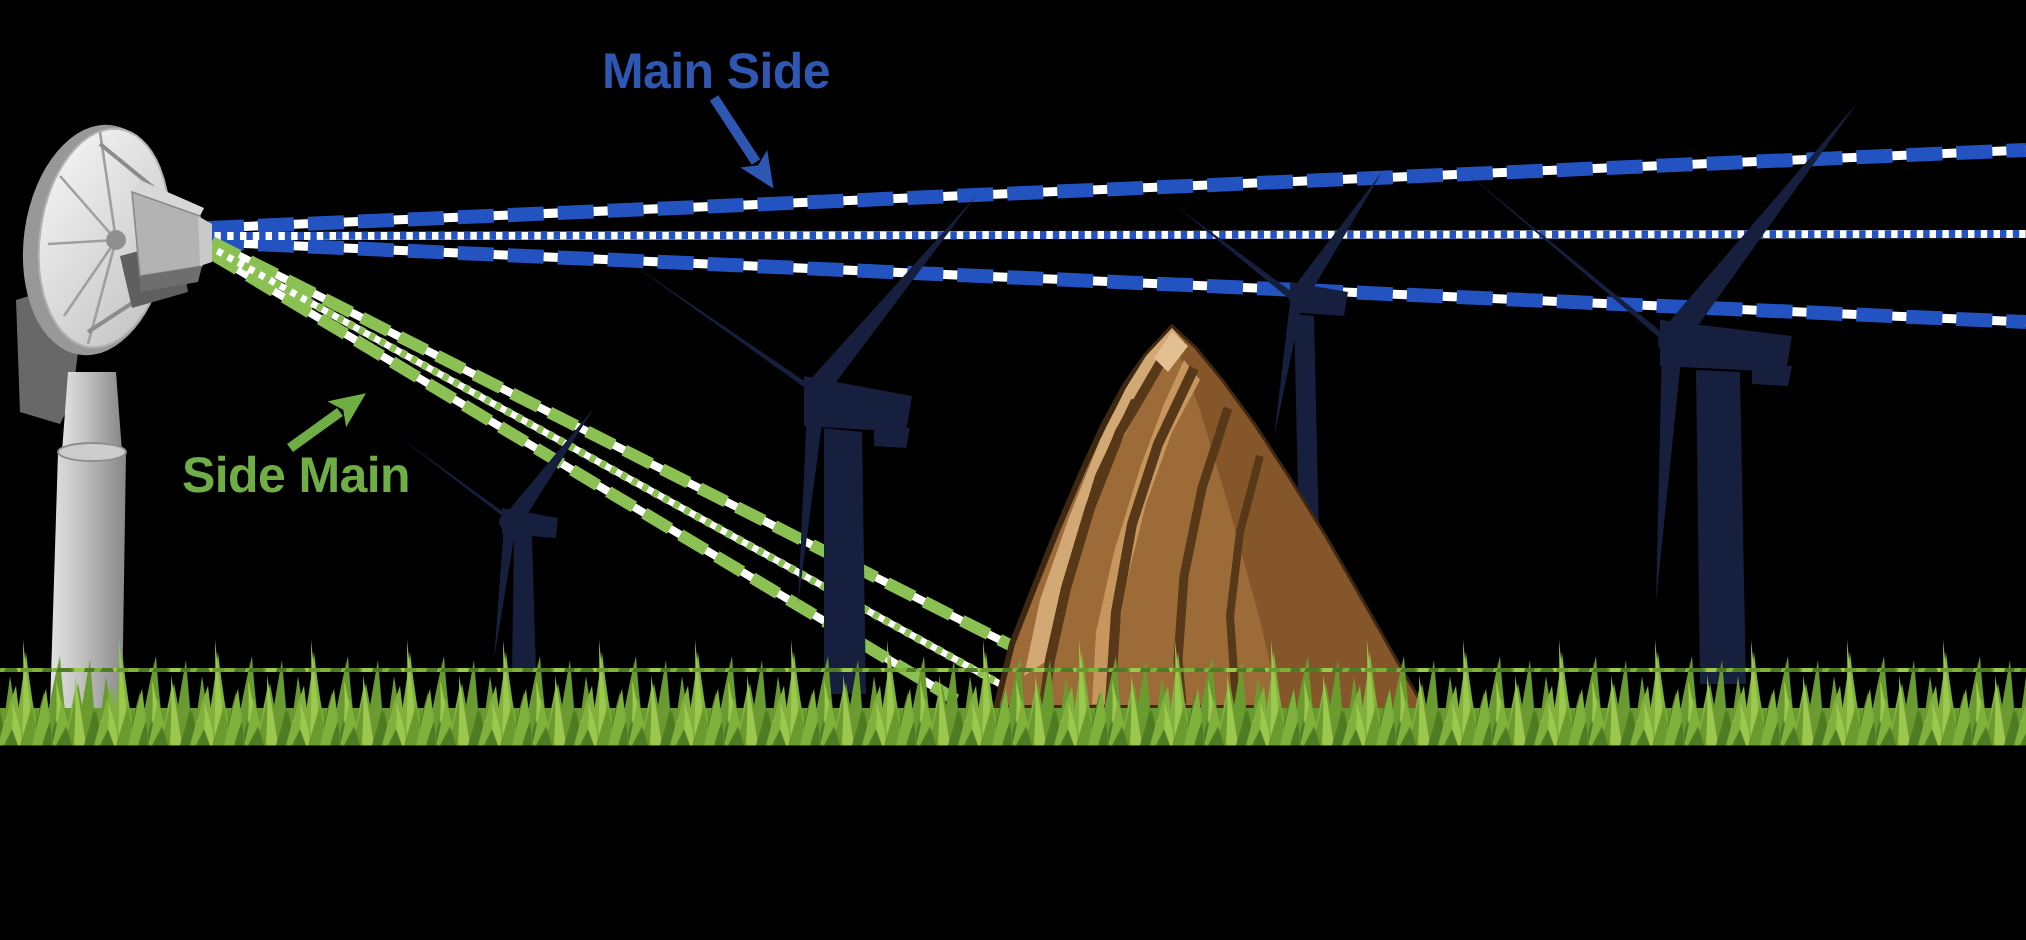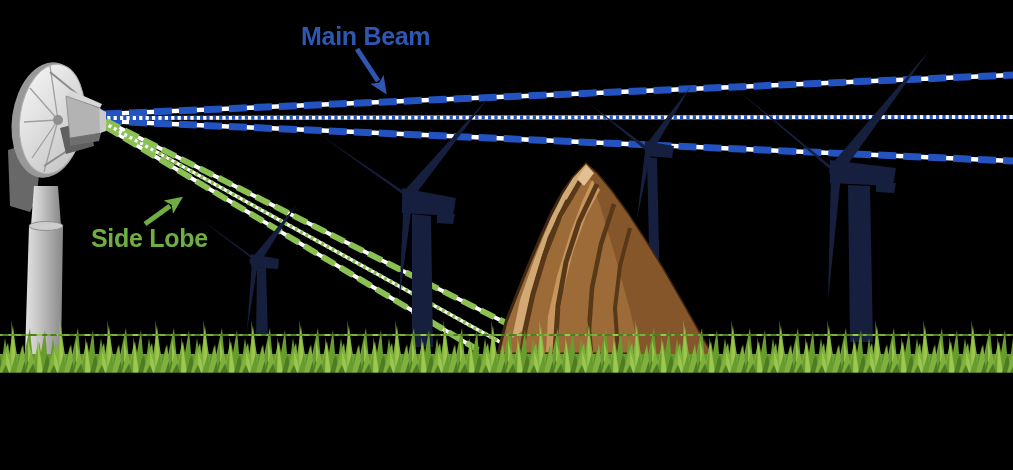--- a/index.html
+++ b/index.html
@@ -170,16 +170,16 @@
   <g>
     <rect x="0" y="354" width="1013" height="17" style="fill:var(--grass-mid,#699b2f)"></rect>
     <rect x="0" y="318" width="1013" height="54" fill="url(#gA)"></rect>
     <rect x="0" y="334" width="1013" height="39" fill="url(#gB)"></rect>
   </g>
 
   <line x1="357" y1="49" x2="378" y2="81" stroke-width="5" marker-end="url(#arrowB)" style="stroke:var(--label-blue,#2d57b2)"></line>
   <line x1="145" y1="224" x2="170" y2="206" stroke-width="5" marker-end="url(#arrowG)" style="stroke:var(--label-green,#6fae44)"></line>
 </svg>
 
-<div class="label" id="mainBeamLabel">Main Beam</div>
-<div class="label" id="sideLobeLabel">Side Lobe</div>
+<div class="label" id="mainBeamLabel">Main Side</div>
+<div class="label" id="sideLobeLabel">Side Main</div>
 
 </div>
 
 </body></html>

